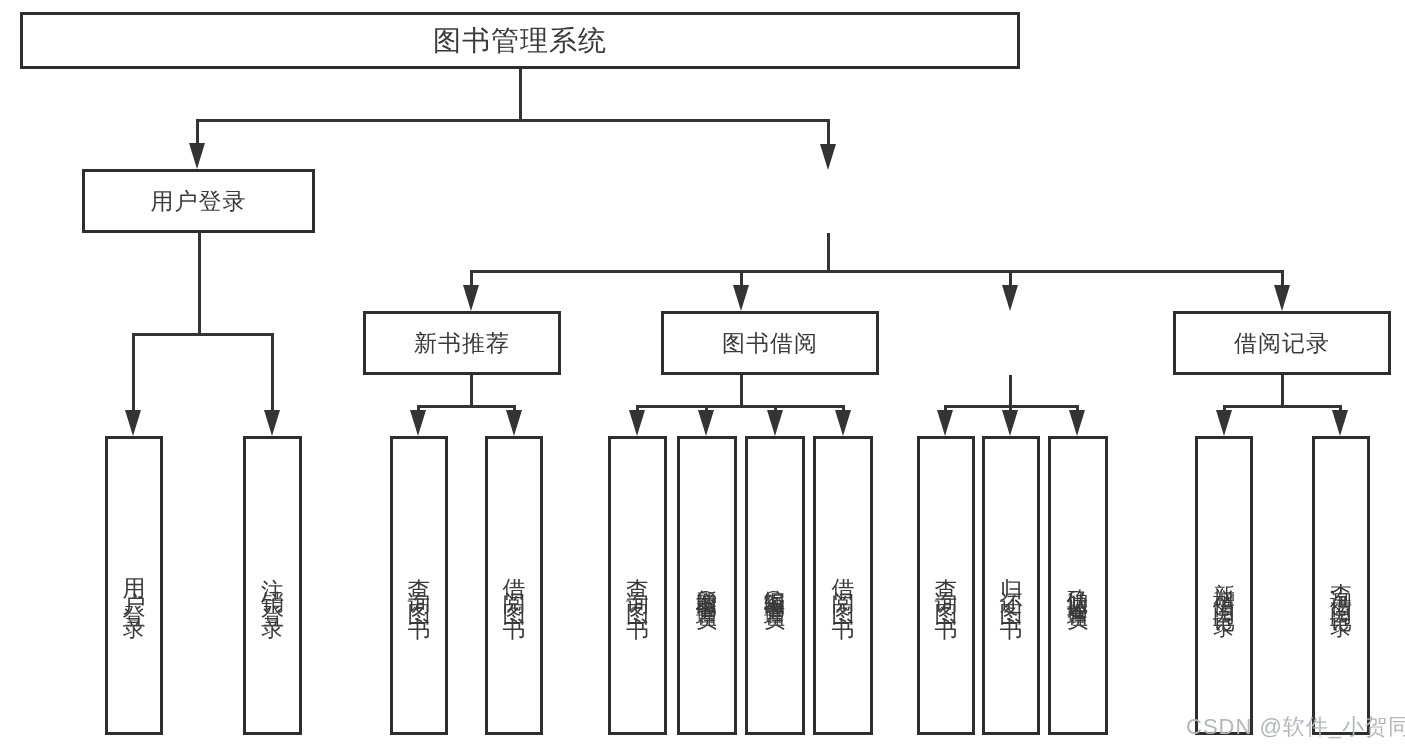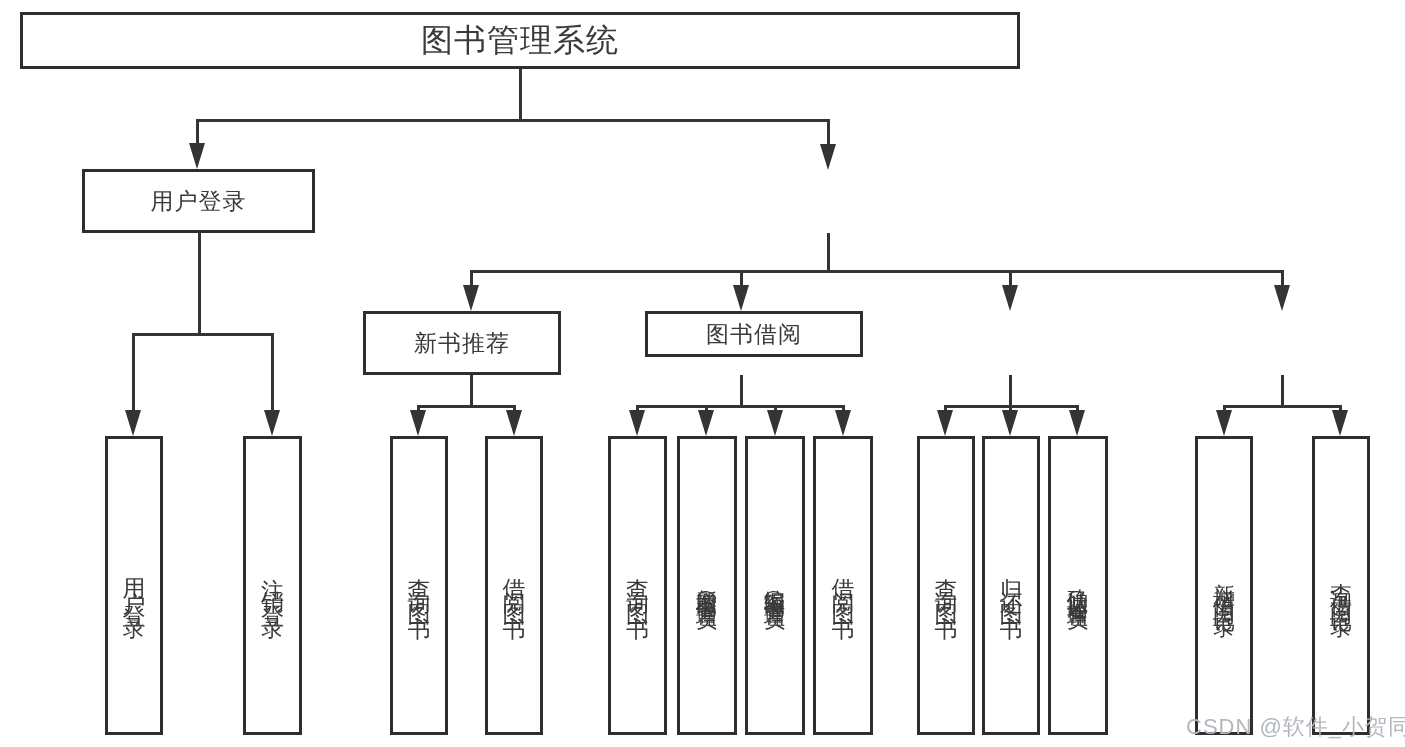--- a/index.html
+++ b/index.html
@@ -5,21 +5,21 @@
   html,body{margin:0;padding:0;background:#ffffff;}
   #canvas{
     position:relative;width:1405px;height:747px;background:#ffffff;
     font-family:"Liberation Sans",sans-serif;overflow:hidden;
   }
   .box{
     position:absolute;border:3px solid #2e2e2e;background:#ffffff;
     display:flex;align-items:center;justify-content:center;box-sizing:border-box;
   }
   .lbl{color:#3a3a3a;font-size:23px;letter-spacing:1px;white-space:nowrap;}
-  .root-lbl{font-size:32px;}
+  .root-lbl{font-size:28px;}
   .vbox{display:flex;align-items:center;justify-content:center;}
   .vtext{
     writing-mode:vertical-lr;text-orientation:mixed;
     color:#3a3a3a;white-space:nowrap;line-height:1;
   }
   .len4{font-size:23px;letter-spacing:13px;}
   .len6{font-size:22px;letter-spacing:7px;}
   .len10{font-size:21px;letter-spacing:3px;}
   .vline{position:absolute;width:3px;background:#343434;}
   .hline{position:absolute;height:3px;background:#343434;}
@@ -67,22 +67,25 @@
   <div class="vline" style="left:740px;top:270px;height:20px"></div>
   <div class="arrow" style="left:733px;top:285px"></div>
   <div class="vline" style="left:1009px;top:270px;height:20px"></div>
   <div class="arrow" style="left:1002px;top:285px"></div>
   <div class="vline" style="left:1281px;top:270px;height:20px"></div>
   <div class="arrow" style="left:1274px;top:285px"></div>
 
   <div class="box" style="left:363px;top:311px;width:198px;height:64px">
     <span class="lbl">新书推荐</span>
   </div>
-  <div class="box" style="left:645px;top:311px;width:218px;height:46px">
+  <div class="box" style="left:661px;top:311px;width:218px;height:64px">
     <span class="lbl">图书借阅</span>
+  </div>
+  <div class="box" style="left:1173px;top:311px;width:218px;height:64px">
+    <span class="lbl">借阅记录</span>
   </div>
 
   <div class="vline" style="left:470px;top:375px;height:33px"></div>
   <div class="hline" style="left:417px;top:405px;width:99px"></div>
   <div class="vline" style="left:417px;top:405px;height:10px"></div>
   <div class="arrow" style="left:410px;top:410px"></div>
   <div class="vline" style="left:513px;top:405px;height:10px"></div>
   <div class="arrow" style="left:506px;top:410px"></div>
 
   <div class="vline" style="left:740px;top:375px;height:33px"></div>

